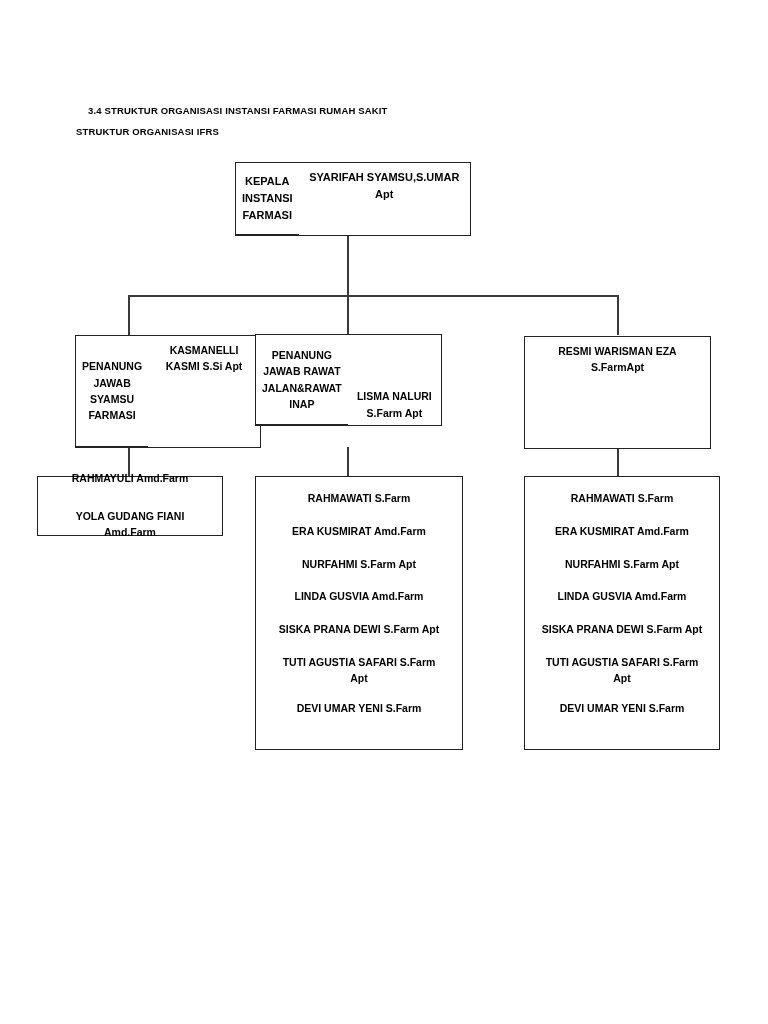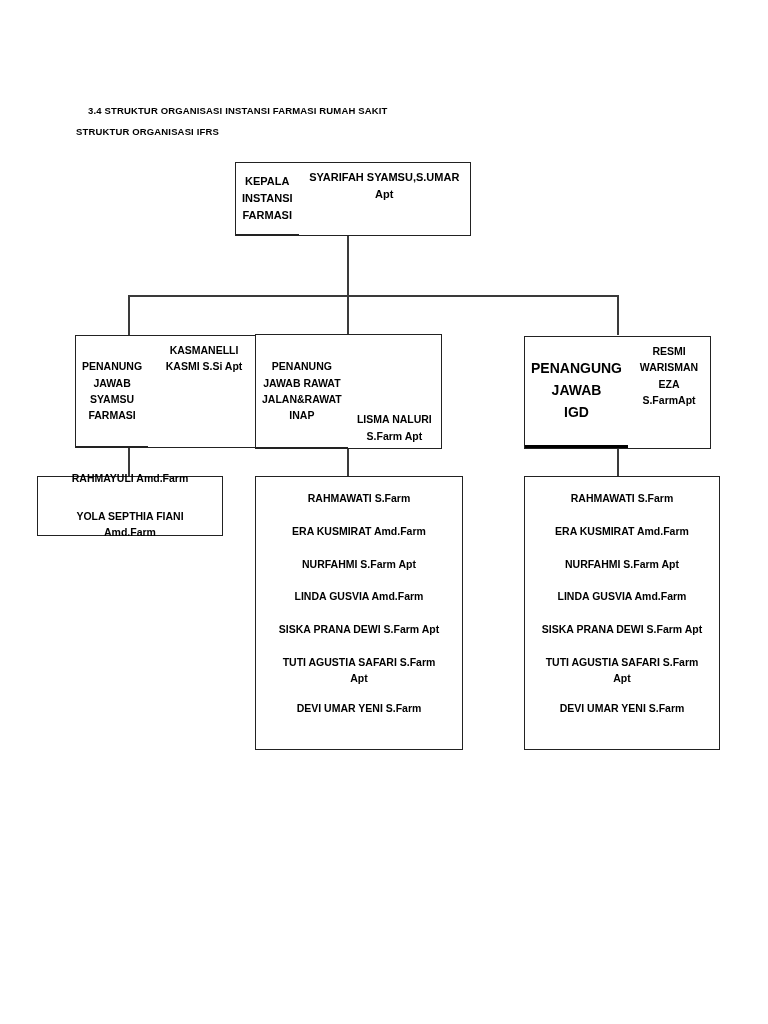--- a/index.html
+++ b/index.html
@@ -136,48 +136,44 @@
       <div class="node-line">PENANUNG JAWAB</div>
       <div class="node-line">SYAMSU FARMASI</div>
     </div>
     <div class="node-body fs-sm" style="flex:1 1 auto; justify-content:flex-start; padding-top:6px;">
       <div class="node-line">KASMANELLI KASMI S.Si Apt</div>
     </div>
   </div>
 
   <div class="staff compact" style="left:37px; top:476px; width:186px; height:60px;">
     <div class="staff-item">RAHMAYULI Amd.Farm</div>
-    <div class="staff-item" style="padding:0 22px;">YOLA SEPTHIA FIANI Amd.Farm</div>
+    <div class="staff-item" style="padding:0 22px;">YOLA GUDANG FIANI Amd.Farm</div>
   </div>
 
-  <div class="node" style="left:255px; top:334px; width:187px; height:115px;">
+  <div class="node" style="left:255px; top:334px; width:187px; height:92px;">
     <div class="node-title fs-sm" style="flex:0 0 70px;">
       <div class="node-line">PENANUNG JAWAB RAWAT</div>
       <div class="node-line">JALAN&amp;RAWAT INAP</div>
     </div>
     <div class="node-body fs-sm" style="flex:1 1 auto; justify-content:flex-end; padding-top:5px;">
       <div class="node-line">LISMA NALURI S.Farm Apt</div>
     </div>
   </div>
 
   <div class="staff" style="left:255px; top:476px; width:208px; height:274px;">
     <div class="staff-item">RAHMAWATI S.Farm</div>
     <div class="staff-item">ERA KUSMIRAT Amd.Farm</div>
     <div class="staff-item">NURFAHMI S.Farm Apt</div>
     <div class="staff-item">LINDA GUSVIA Amd.Farm</div>
     <div class="staff-item">SISKA PRANA DEWI S.Farm Apt</div>
     <div class="staff-item" style="padding:0 12px; margin-bottom:15px;">TUTI AGUSTIA SAFARI S.Farm Apt</div>
     <div class="staff-item">DEVI UMAR YENI S.Farm</div>
   </div>
 
   <div class="node bold-divider" style="left:524px; top:336px; width:187px; height:113px;">
-    <div class="node-title fs-lg" style="flex:0 0 58px;">
-      <div class="node-line">PENANGUNG JAWAB</div>
-      <div class="node-line">IGD</div>
-    </div>
     <div class="node-body fs-sm" style="flex:1 1 auto; justify-content:flex-start; padding-top:6px;">
       <div class="node-line">RESMI WARISMAN EZA</div>
       <div class="node-line">S.FarmApt</div>
     </div>
   </div>
 
   <div class="staff" style="left:524px; top:476px; width:196px; height:274px;">
     <div class="staff-item">RAHMAWATI S.Farm</div>
     <div class="staff-item">ERA KUSMIRAT Amd.Farm</div>
     <div class="staff-item">NURFAHMI S.Farm Apt</div>

